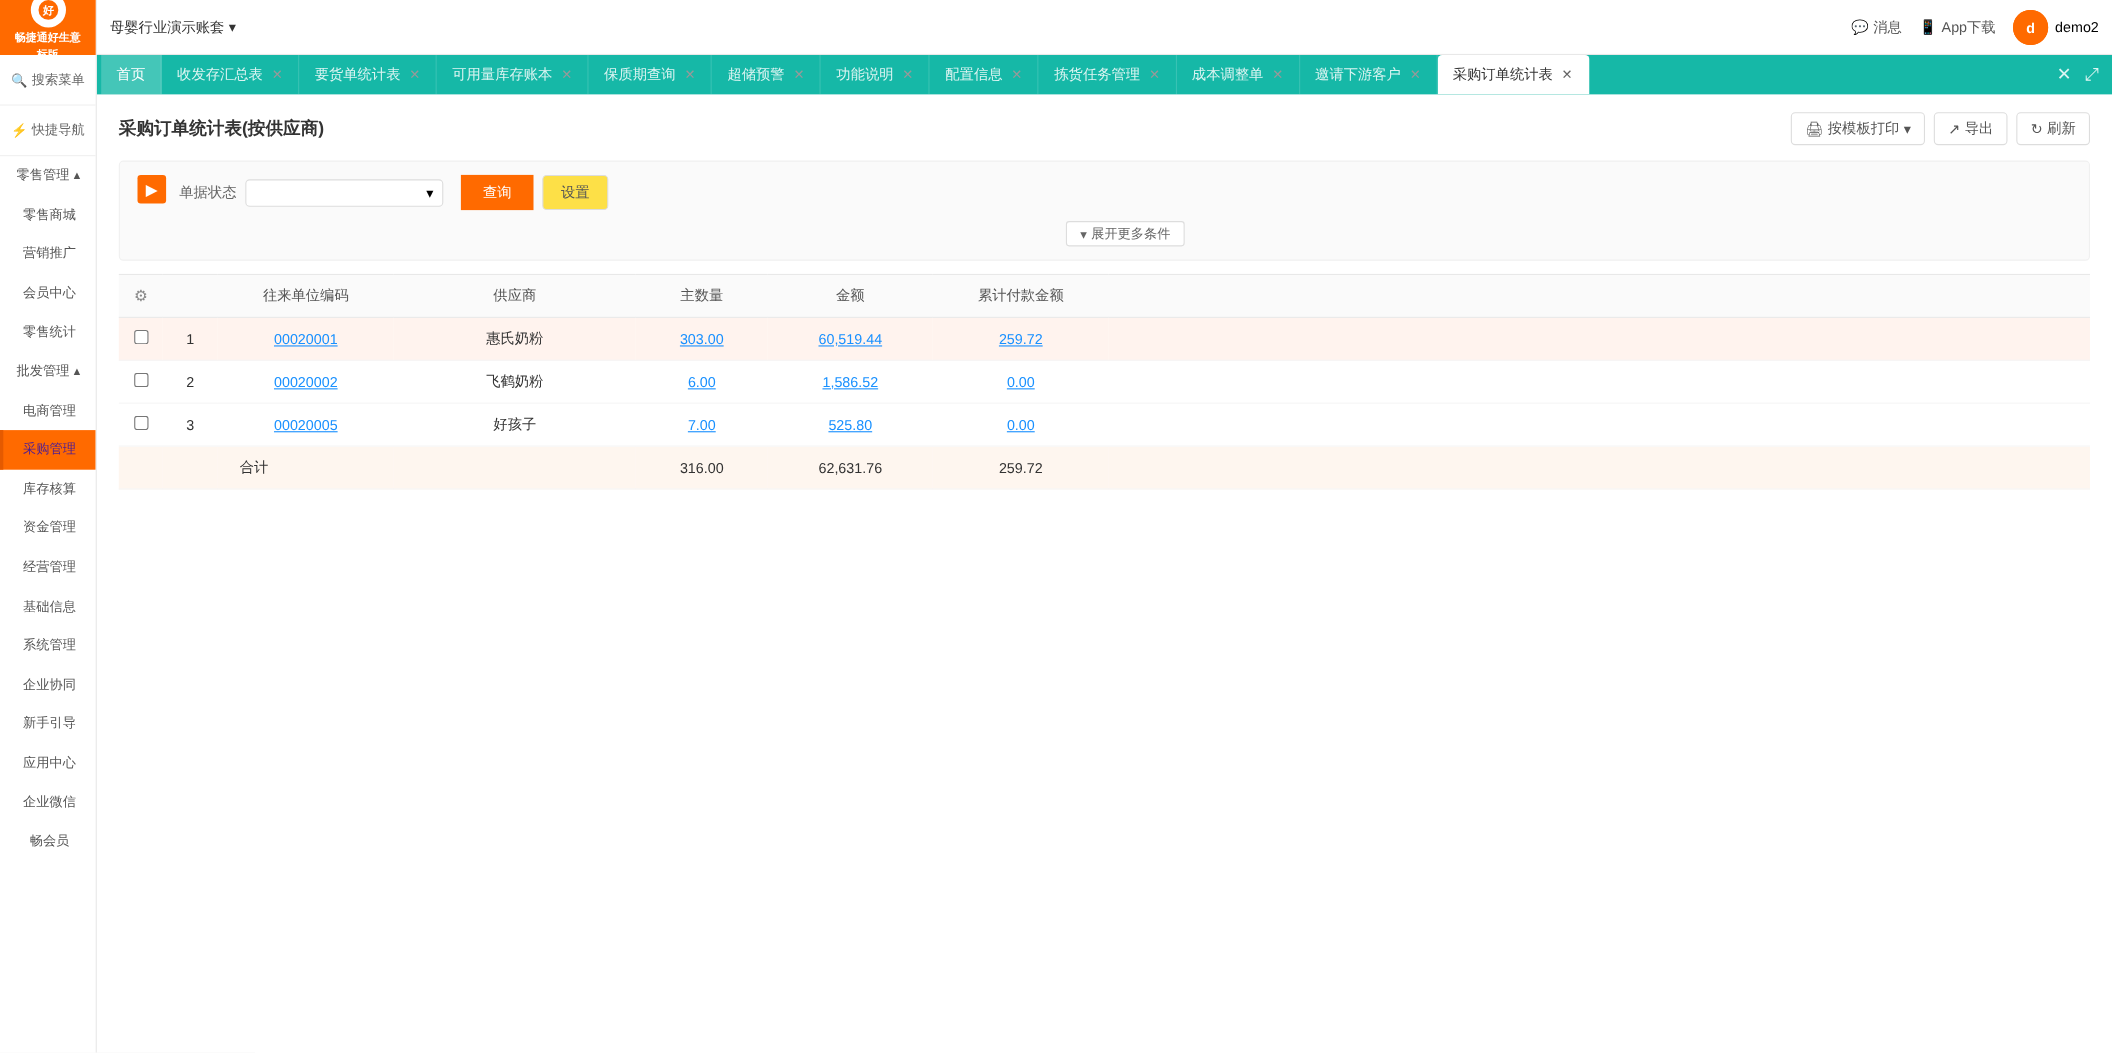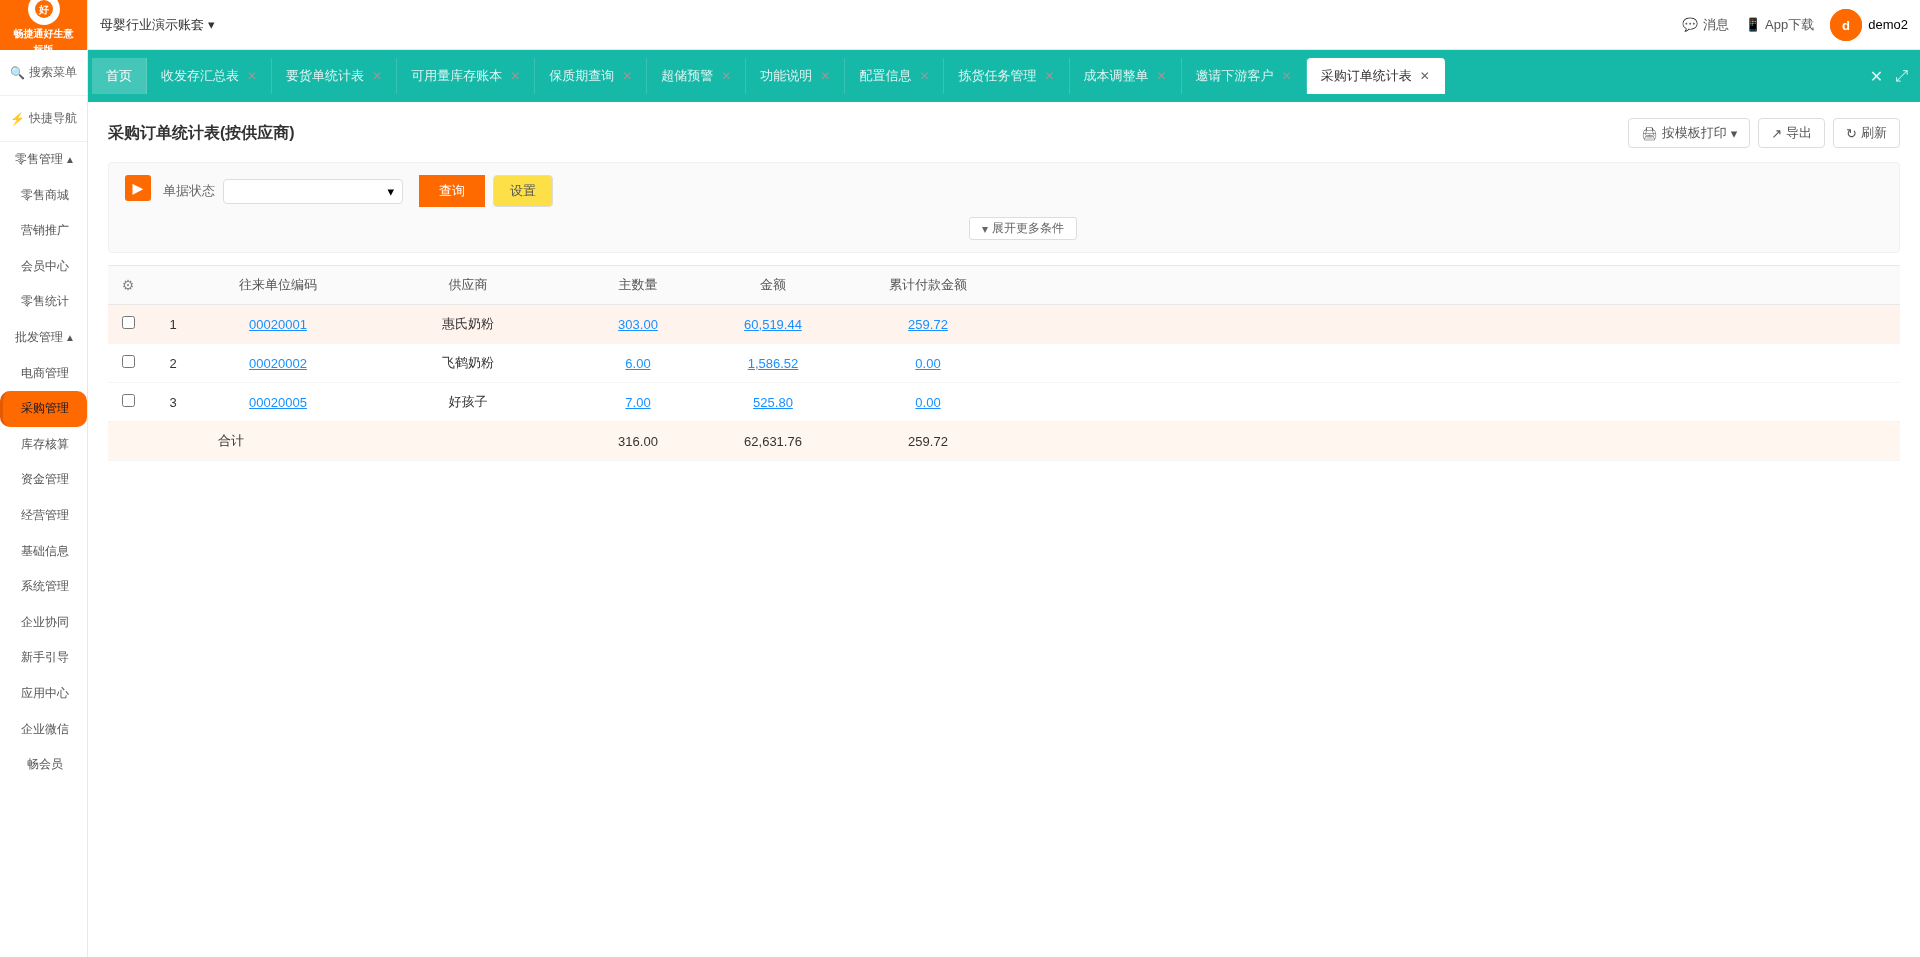--- a/index.html
+++ b/index.html
@@ -7,37 +7,37 @@
 
     
     .sidebar { width: 88px; background: #fff; display: flex; flex-direction: column; border-right: 1px solid #e8e8e8; flex-shrink: 0; }
     .sidebar-logo { height: 50px; background: #ff6a00; display: flex; align-items: center; justify-content: center; color: white; font-size: 12px; font-weight: bold; padding: 5px; }
     .sidebar-logo-inner { display: flex; flex-direction: column; align-items: center; }
     .sidebar-logo-icon { width: 32px; height: 32px; background: #fff; border-radius: 50%; display: flex; align-items: center; justify-content: center; }
     .sidebar-logo-text { font-size: 10px; color: white; margin-top: 2px; }
     .sidebar-search { padding: 8px 6px; border-bottom: 1px solid #f0f0f0; }
     .sidebar-search-btn { width: 100%; padding: 6px 0; background: none; border: none; color: #666; font-size: 12px; cursor: pointer; display: flex; align-items: center; justify-content: center; gap: 4px; }
     .sidebar-nav-item { padding: 10px 8px; display: flex; align-items: center; justify-content: center; cursor: pointer; color: #555; font-size: 12px; border-left: 3px solid transparent; }
-    .sidebar-nav-item.active { background: #ff6a00; color: #0f172a; border-left: 3px solid #e55a00; border-radius: 10px; }
+    .sidebar-nav-item.active { background: #ff6a00; color: #4c1d95; border-left: 3px solid #e55a00; }
     .sidebar-nav-item .nav-label { text-align: center; line-height: 1.3; }
     .sidebar-nav-item .expand-icon { font-size: 10px; margin-left: 2px; }
 
     
     .main { flex: 1; display: flex; flex-direction: column; overflow: hidden; }
 
     
     .topbar { height: 50px; background: #fff; display: flex; align-items: center; padding: 0 12px; border-bottom: 1px solid #e8e8e8; gap: 8px; }
     .topbar-dropdown { display: flex; align-items: center; gap: 4px; cursor: pointer; color: #333; font-size: 13px; }
     .topbar-actions { display: flex; align-items: center; gap: 16px; margin-left: auto; }
     .topbar-action { display: flex; align-items: center; gap: 4px; color: #555; font-size: 13px; cursor: pointer; }
     .topbar-user { display: flex; align-items: center; gap: 6px; cursor: pointer; }
     .topbar-avatar { width: 32px; height: 32px; border-radius: 50%; background: #ff6a00; display: flex; align-items: center; justify-content: center; color: white; font-size: 14px; font-weight: bold; }
 
     
-    .tabbar { height: 52px; background: #16b8a7; display: flex; align-items: center; overflow-x: auto; padding: 0 4px; }
+    .tabbar { height: 36px; background: #16b8a7; display: flex; align-items: center; overflow-x: auto; padding: 0 4px; }
     .tab-item { height: 36px; padding: 0 14px; display: flex; align-items: center; gap: 6px; font-size: 13px; color: rgba(255,255,255,0.85); cursor: pointer; white-space: nowrap; flex-shrink: 0; border-right: 1px solid rgba(255,255,255,0.15); }
     .tab-item.home { background: rgba(255,255,255,0.2); color: white; }
     .tab-item.active { background: #fff; color: #333; border-radius: 4px 4px 0 0; }
     .tab-item .tab-close { font-size: 12px; color: #999; cursor: pointer; margin-left: 2px; }
     .tab-item.active .tab-close { color: #666; }
     .tabbar-controls { display: flex; align-items: center; gap: 4px; margin-left: auto; padding-right: 4px; flex-shrink: 0; }
     .tabbar-ctrl-btn { color: rgba(255,255,255,0.85); cursor: pointer; font-size: 16px; padding: 2px 4px; }
 
     
     .page-body { flex: 1; background: #fff; overflow: auto; padding: 0; }

